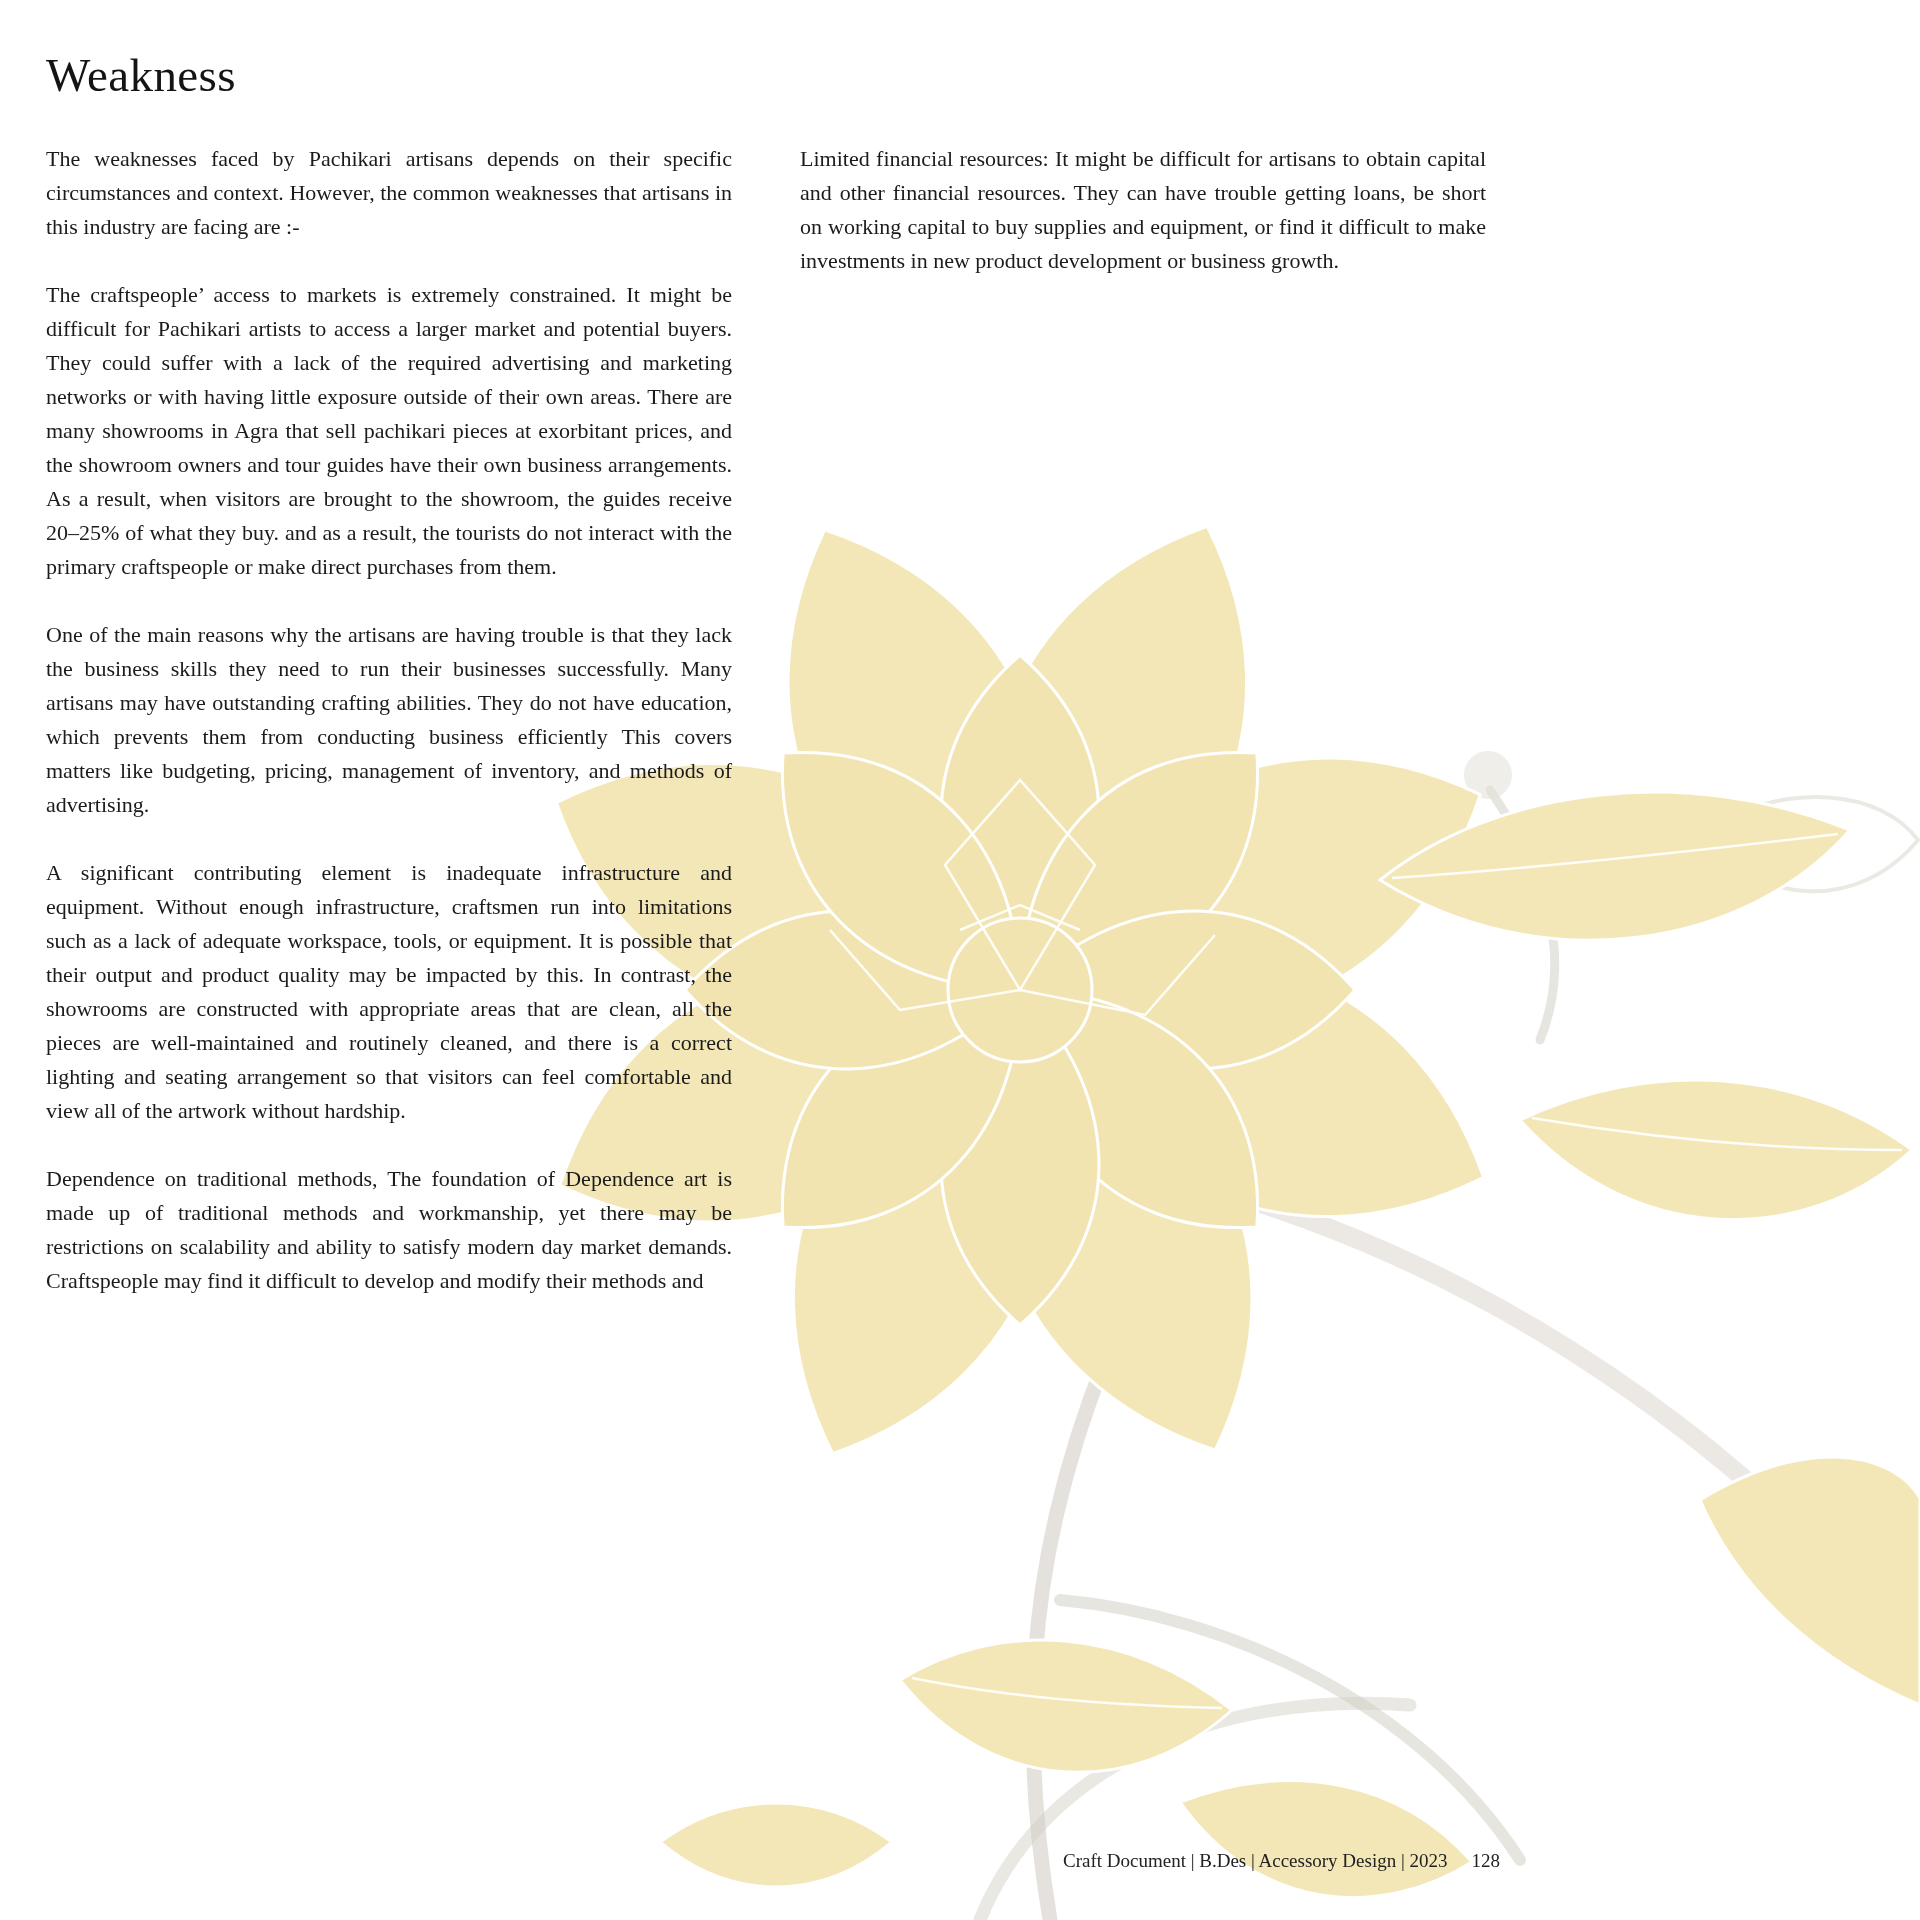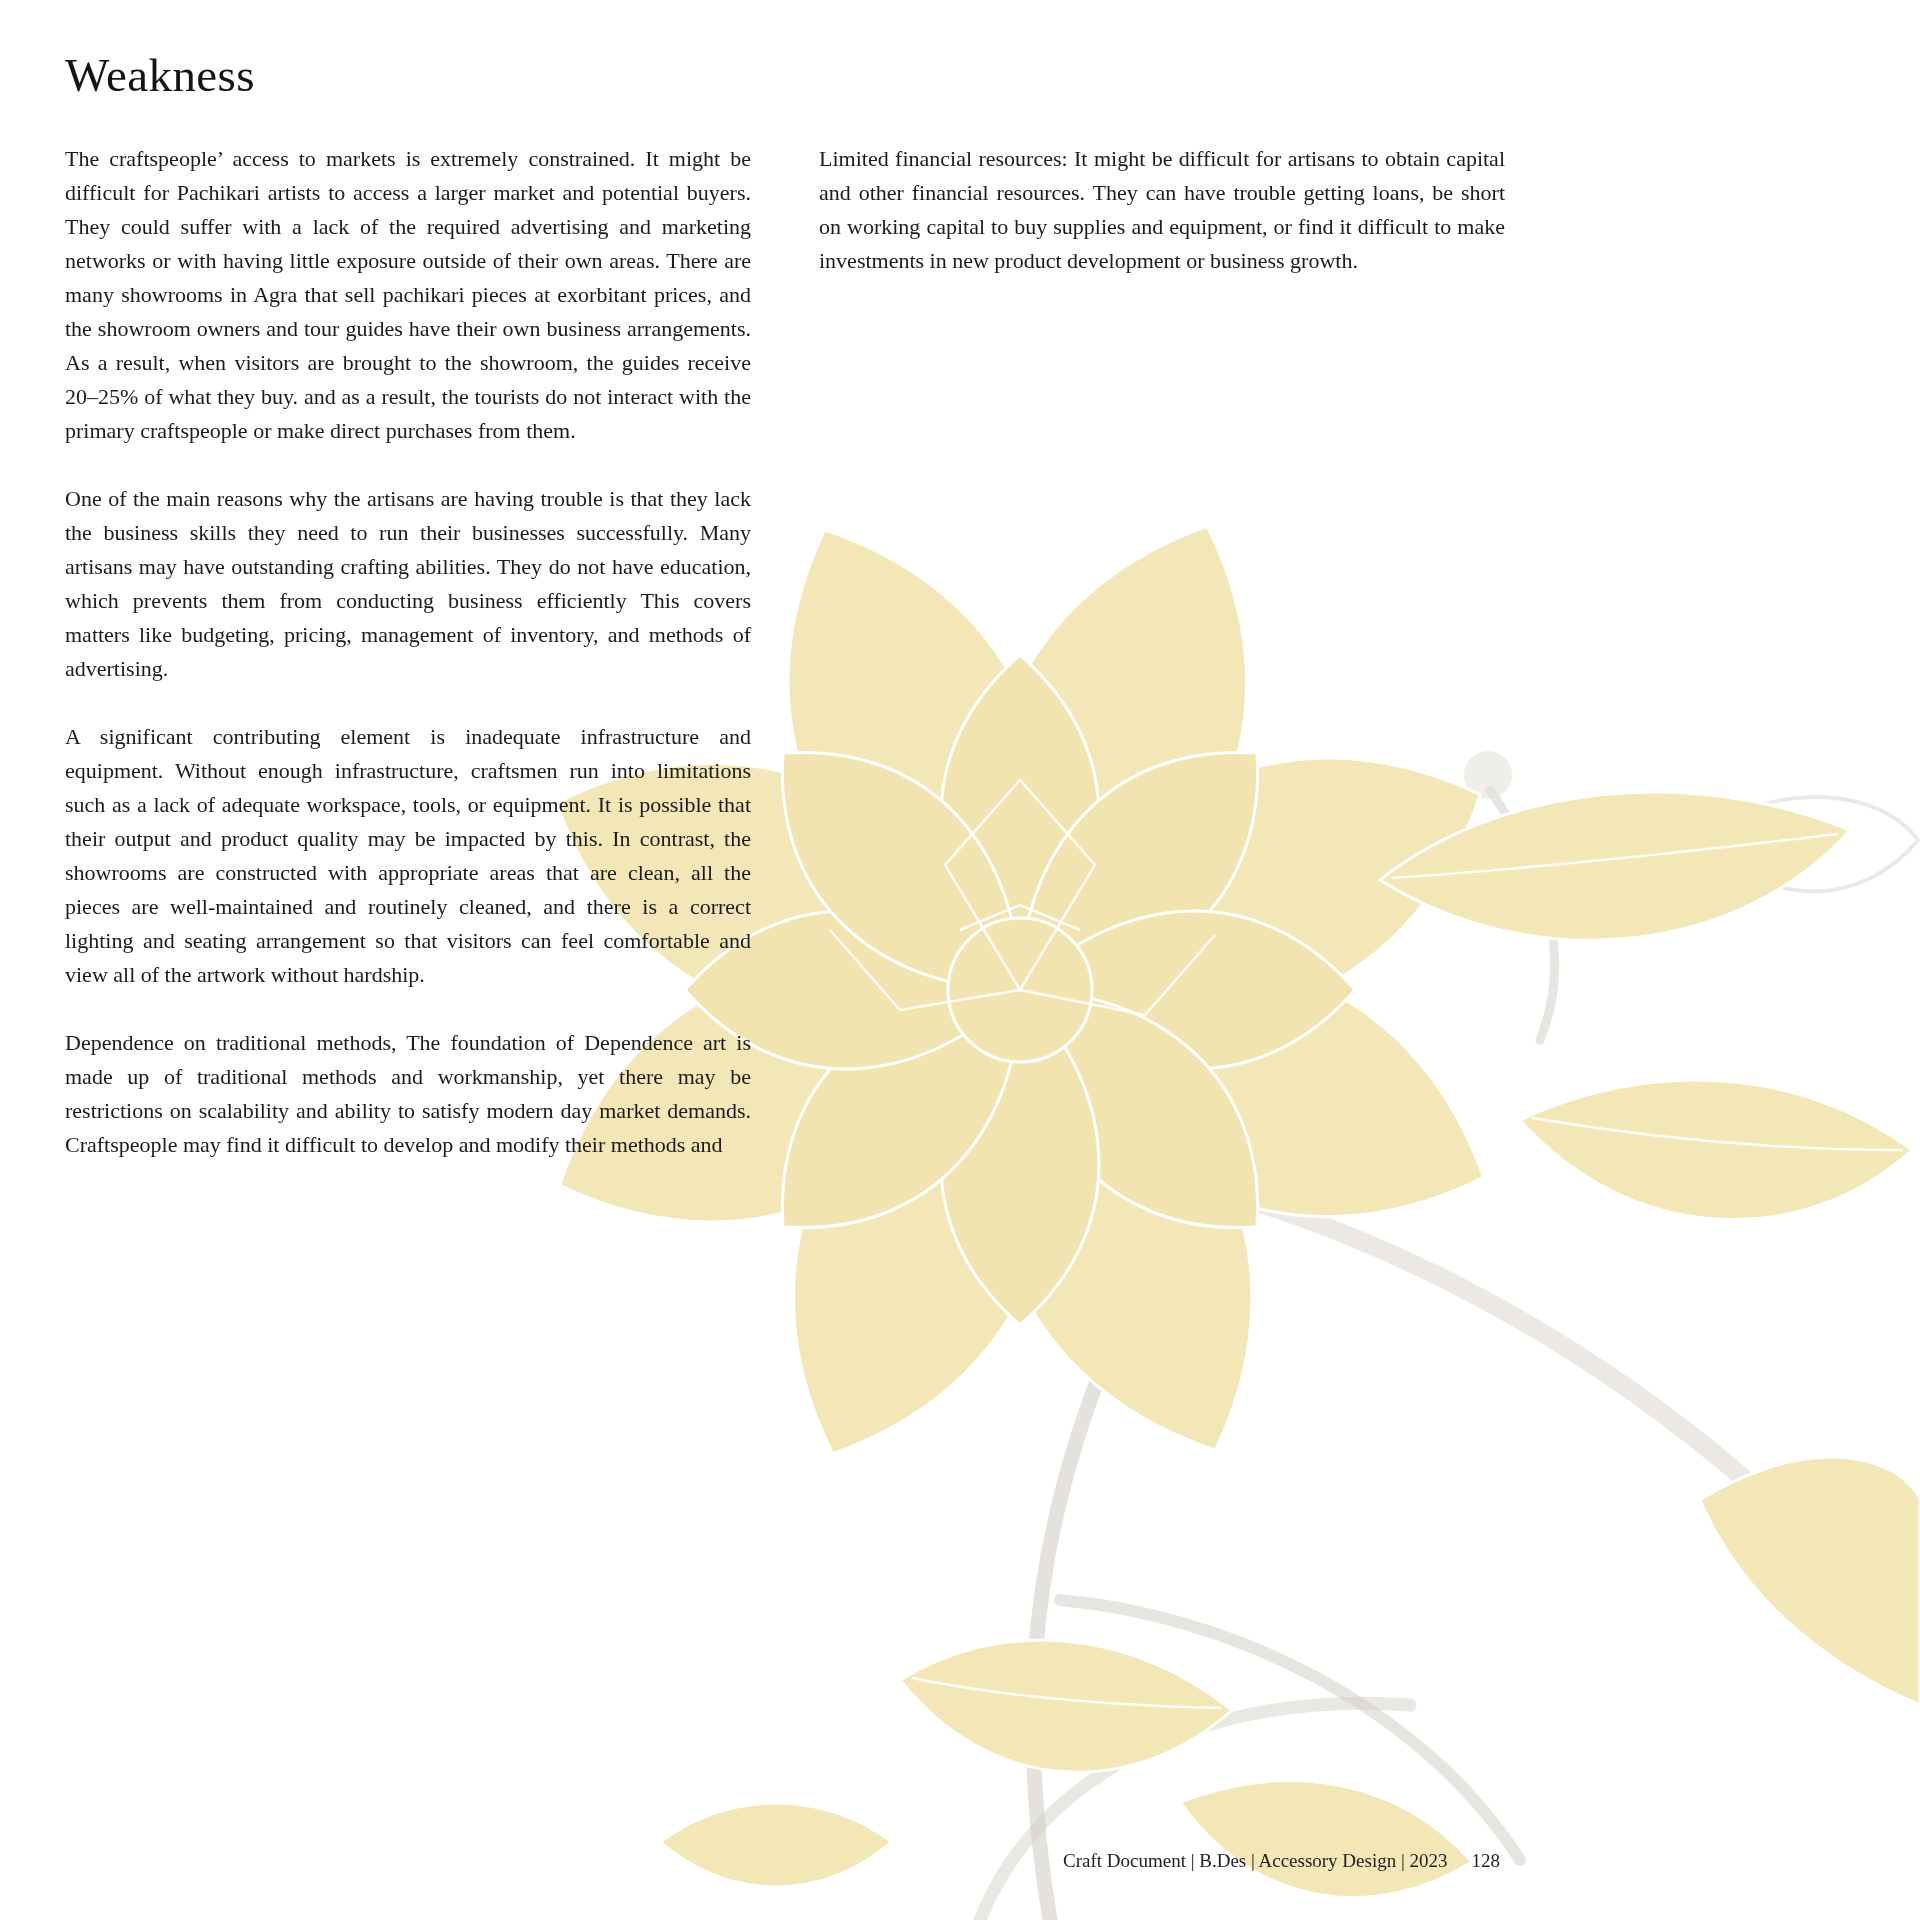--- a/index.html
+++ b/index.html
@@ -11,21 +11,21 @@
     overflow: hidden;
     font-family: "Liberation Serif", "DejaVu Serif", serif;
     color: #1b1b1b;
   }
   .watermark {
     position: absolute; inset: 0;
     width: 100%; height: 100%;
     z-index: 0;
     pointer-events: none;
   }
-  .content { position: relative; z-index: 1; padding: 48px 0 0 65px; }
+  .content { position: relative; z-index: 1; padding: 48px 0 0 46px; }
   .title {
     font-size: 47px;
     font-weight: 400;
     letter-spacing: 0.4px;
     color: #141414;
     line-height: 1.15;
     margin-bottom: 40px;
   }
   .columns { display: flex; gap: 68px; }
   .col { width: 686px; }
@@ -109,20 +109,21 @@
         <path d="M912 1678 C 1020 1700, 1130 1706, 1222 1708"></path>
       </g>
     </g>
   </svg>
 
   <div class="content">
     <h1 class="title">Weakness</h1>
 
     <div class="columns">
       <div class="col">
+        <p>The weaknesses faced by Pachikari artisans depends on their specific circumstances and context. However, the common weaknesses that artisans in this industry are facing are :-</p>
         <p>The craftspeople’ access to markets is extremely constrained. It might be difficult for Pachikari artists to access a larger market and potential buyers. They could suffer with a lack of the required advertising and marketing networks or with having little exposure outside of their own areas. There are many showrooms in Agra that sell pachikari pieces at exorbitant prices, and the showroom owners and tour guides have their own business arrangements. As a result, when visitors are brought to the showroom, the guides receive 20–25% of what they buy. and as a result, the tourists do not interact with the primary craftspeople or make direct purchases from them.</p>
         <p>One of the main reasons why the artisans are having trouble is that they lack the business skills they need to run their businesses successfully. Many artisans may have outstanding crafting abilities. They do not have education, which prevents them from conducting business efficiently This covers matters like budgeting, pricing, management of inventory, and methods of advertising.</p>
         <p>A significant contributing element is inadequate infrastructure and equipment. Without enough infrastructure, craftsmen run into limitations such as a lack of adequate workspace, tools, or equipment. It is possible that their output and product quality may be impacted by this. In contrast, the showrooms are constructed with appropriate areas that are clean, all the pieces are well-maintained and routinely cleaned, and there is a correct lighting and seating arrangement so that visitors can feel comfortable and view all of the artwork without hardship.</p>
         <p>Dependence on traditional methods, The foundation of Dependence art is made up of traditional methods and workmanship, yet there may be restrictions on scalability and ability to satisfy modern day market demands. Craftspeople may find it difficult to develop and modify their methods and</p>
       </div>
       <div class="col">
         <p>Limited financial resources: It might be difficult for artisans to obtain capital and other financial resources. They can have trouble getting loans, be short on working capital to buy supplies and equipment, or find it difficult to make investments in new product development or business growth.</p>
       </div>
     </div>
   </div>

